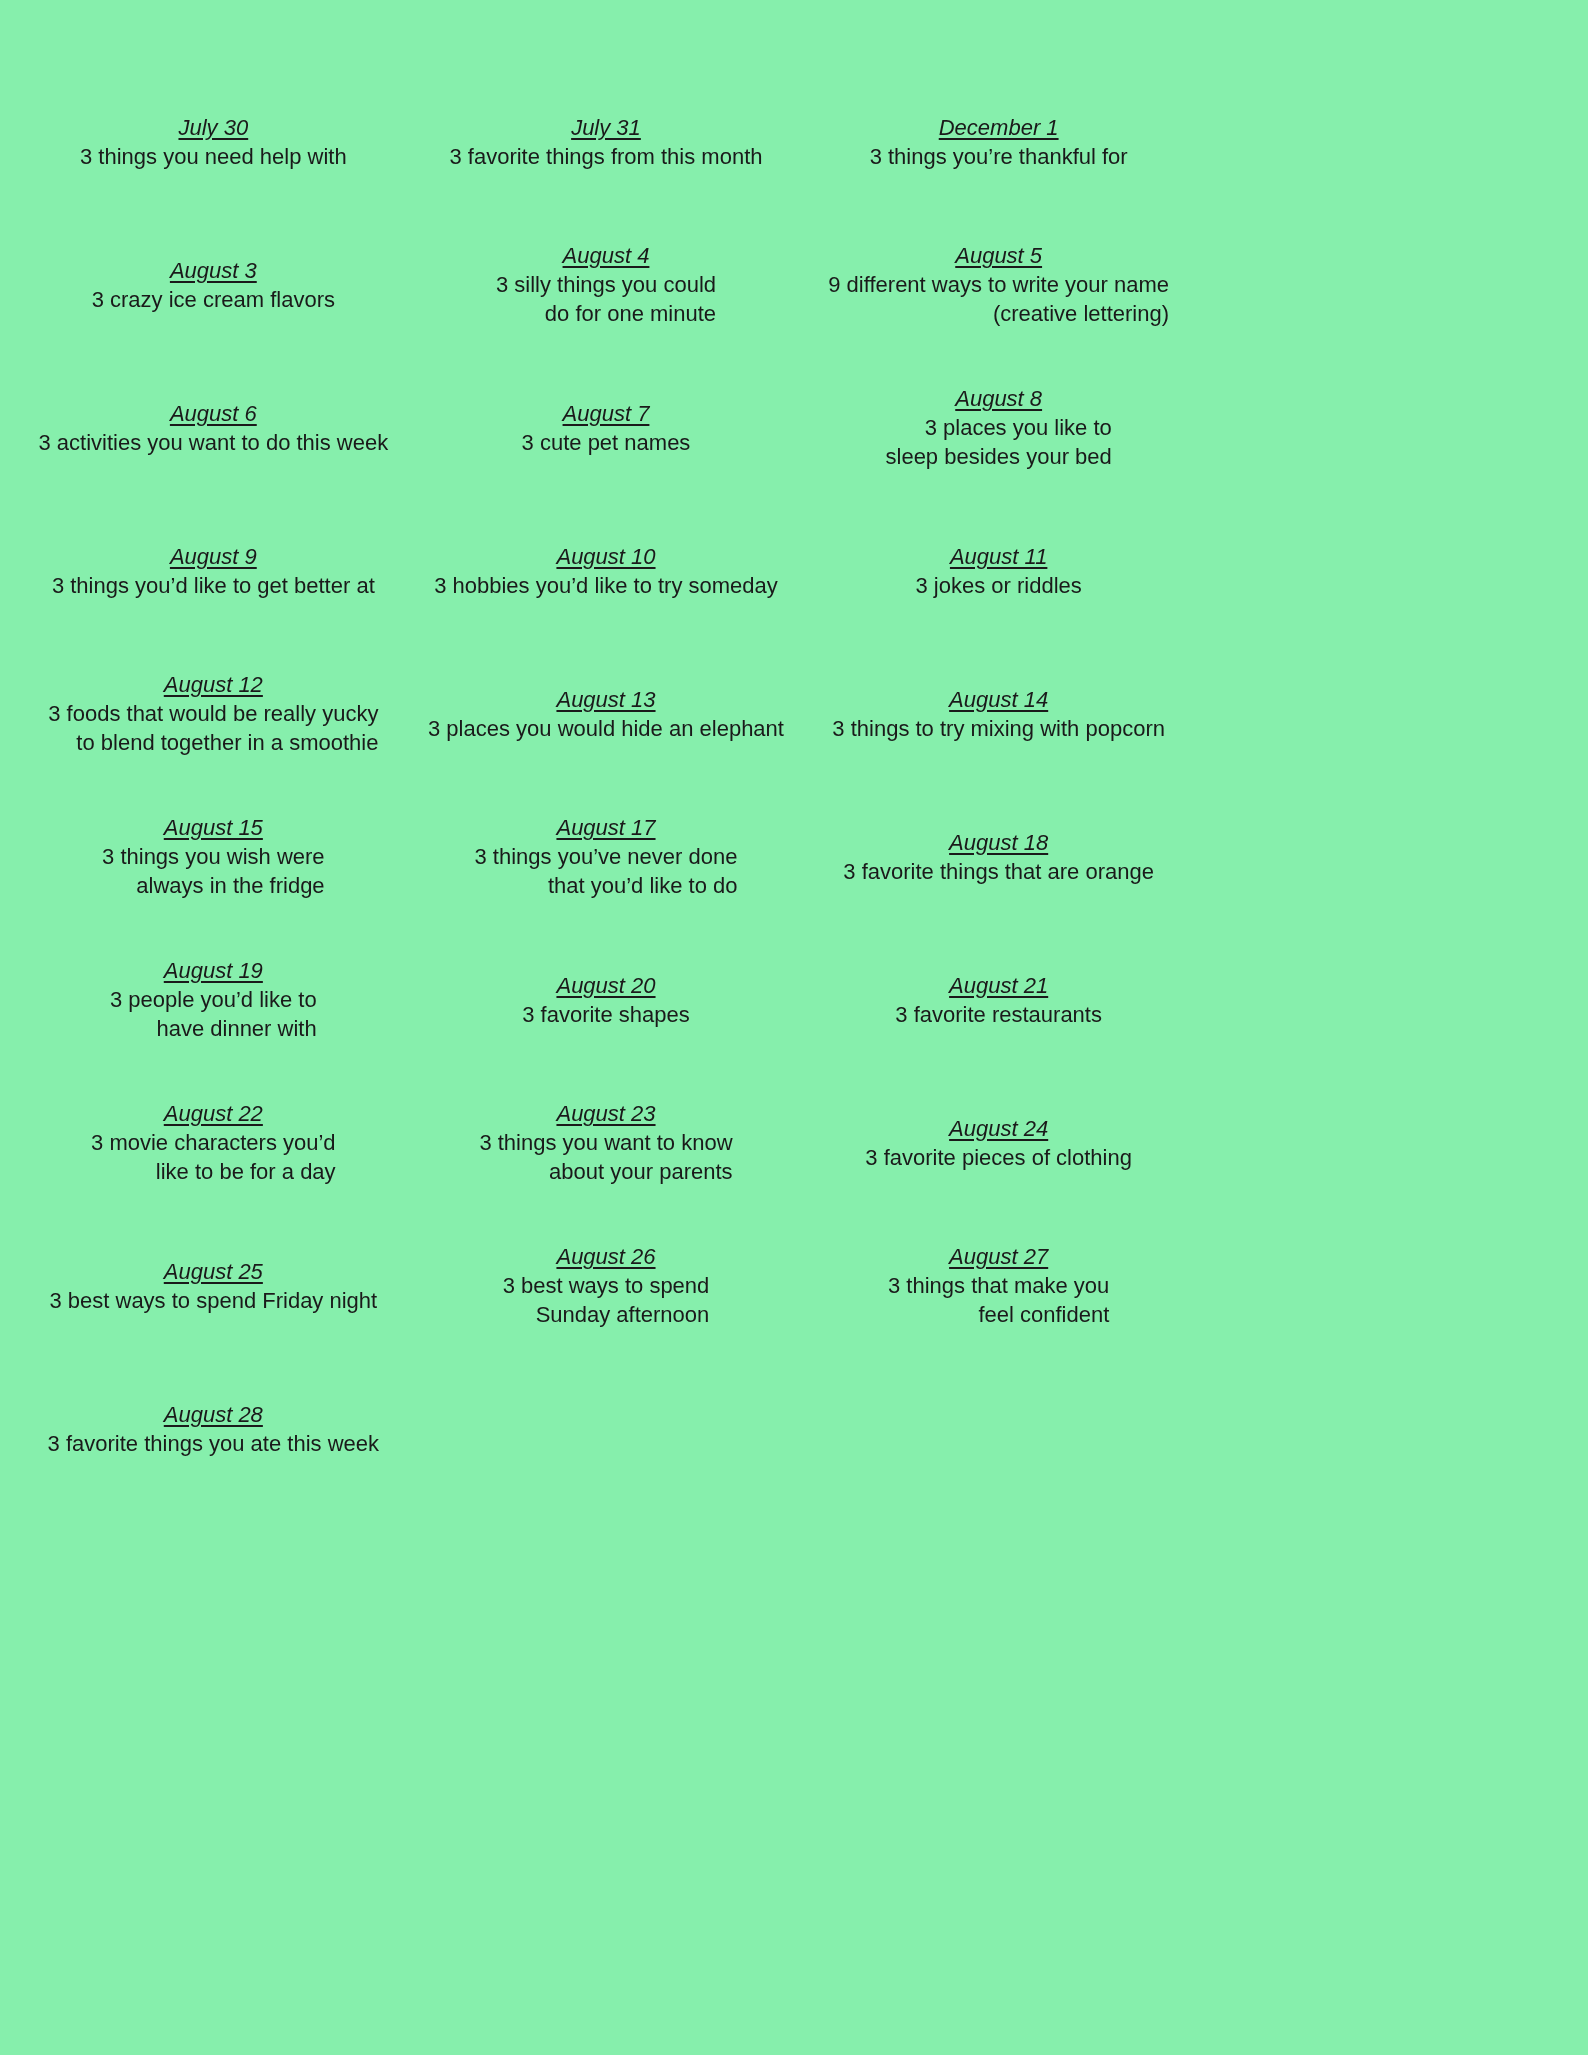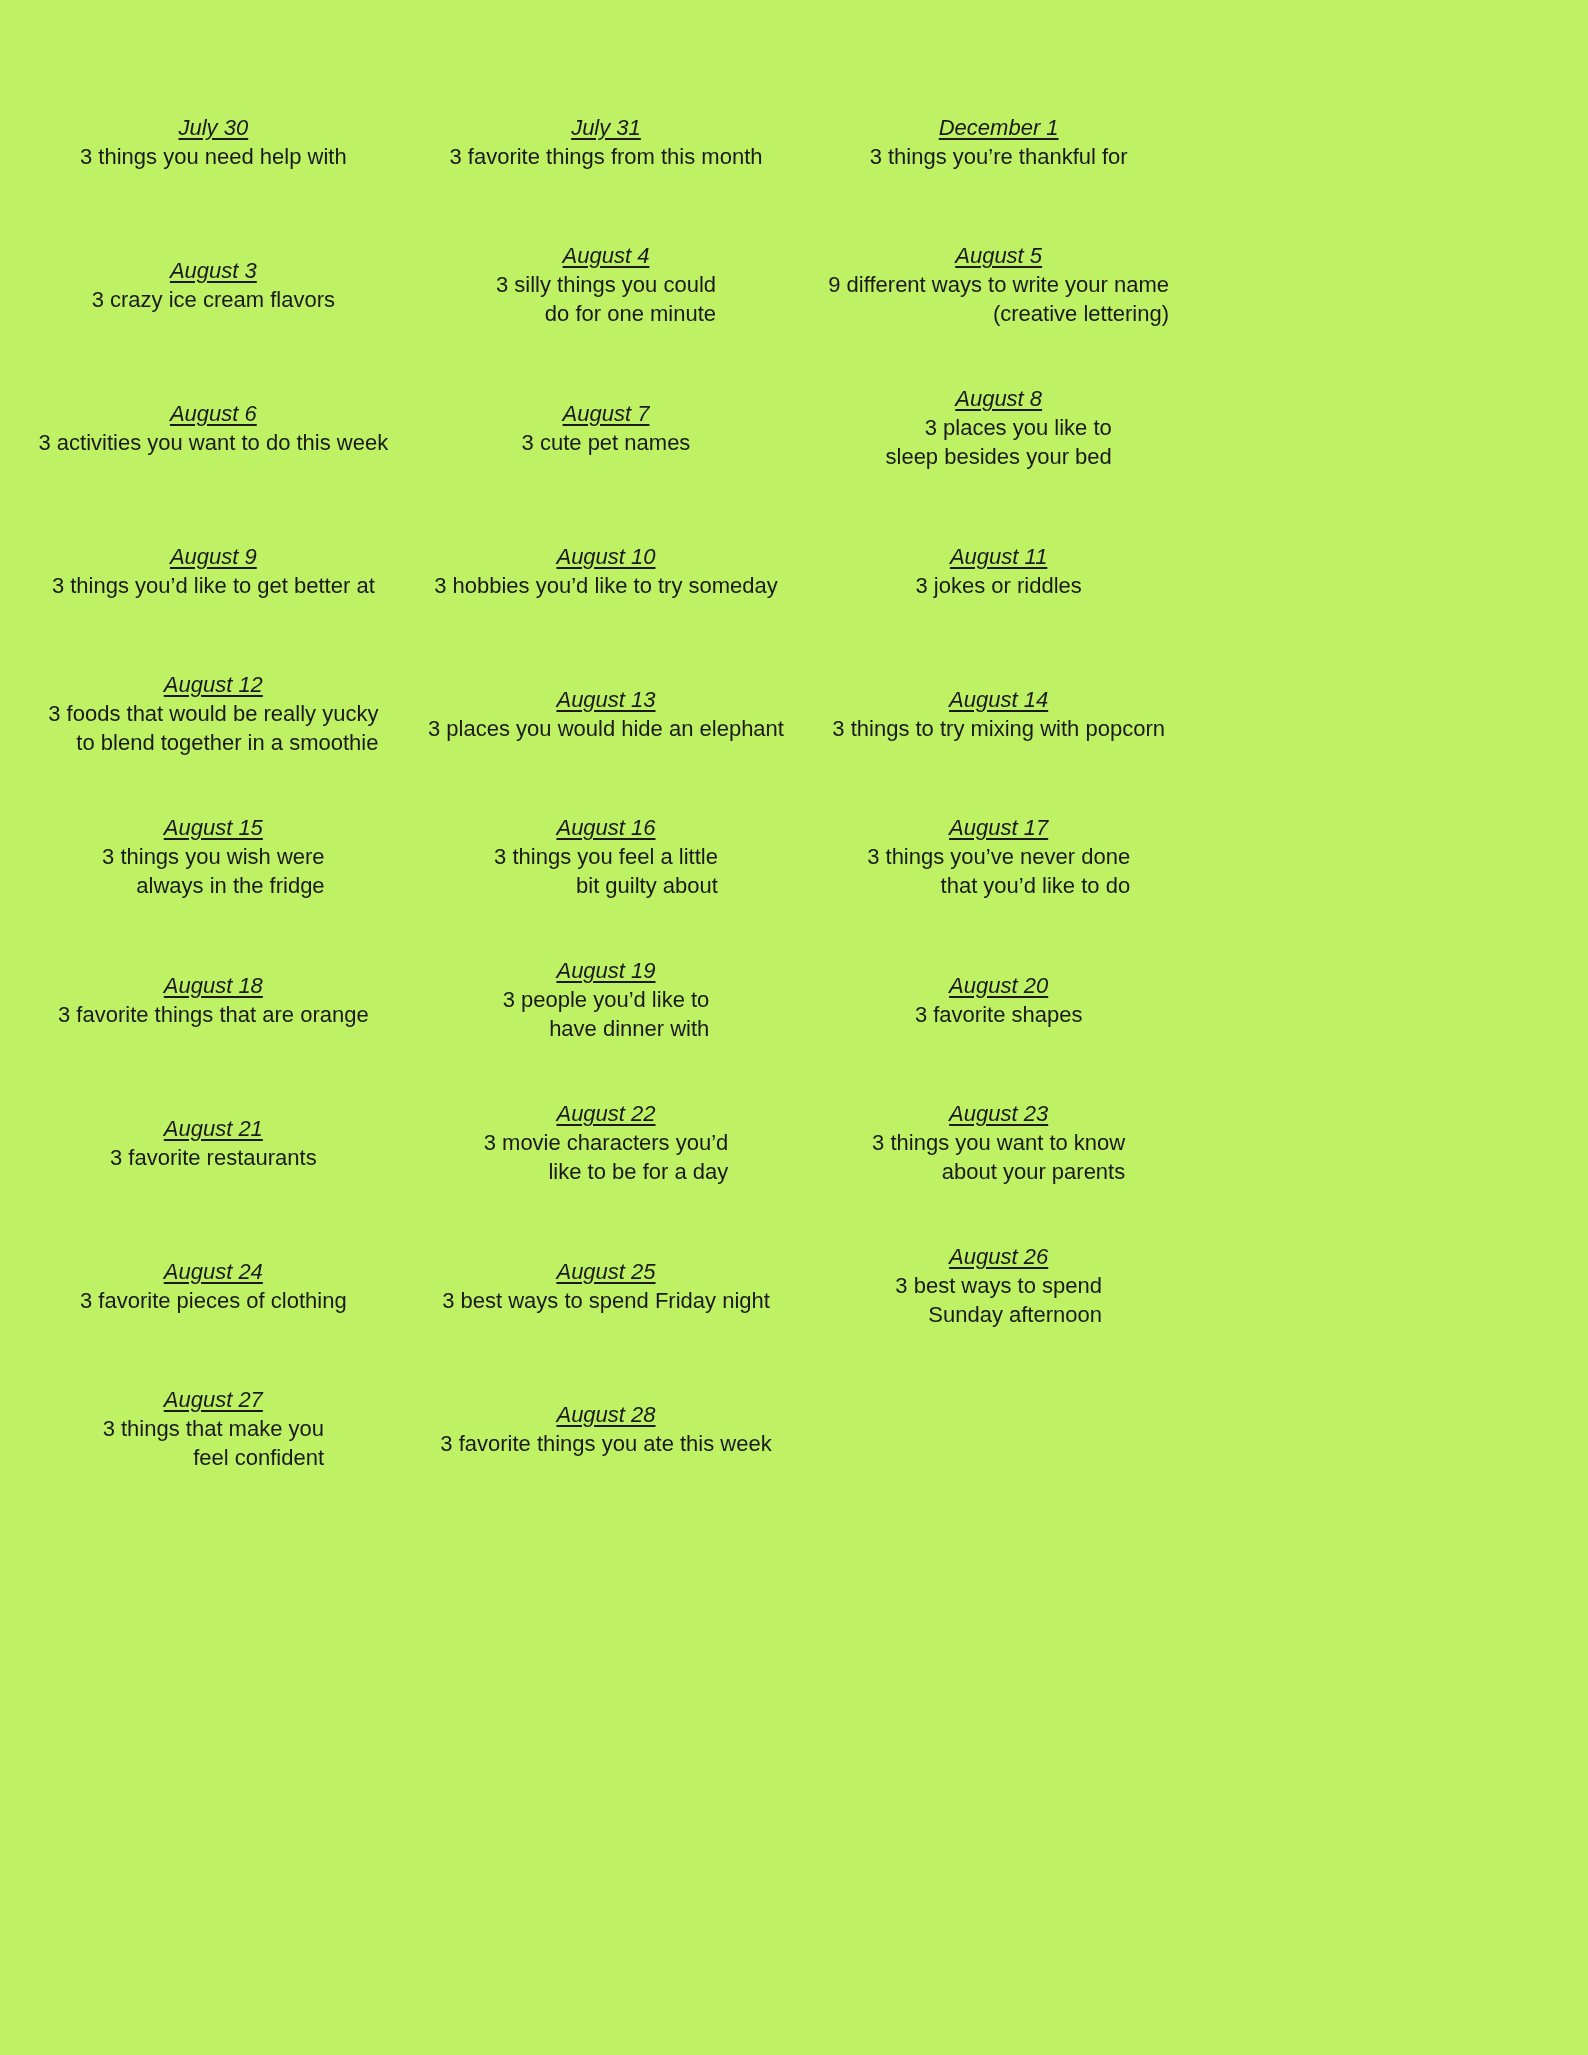--- a/index.html
+++ b/index.html
@@ -10,21 +10,21 @@
   body {
     width: 1588px;
     height: 2055px;
     position: relative;
     font-family: "Liberation Sans", sans-serif;
     color: #1a1a1a;
   }
   .page {
     position: absolute;
     inset: 0;
-    background: #bef264;
+    background: #86efac;
   }
   .prompt-grid {
     position: absolute;
     top: 70px;
     left: 17px;
     width: 1178px;
     display: grid;
     grid-template-columns: repeat(3, 1fr);
     grid-auto-rows: 143px;
   }
@@ -122,25 +122,20 @@
 
     <div class="cell">
       <span class="date">August 14</span>
       <span class="prompt">3 things to try mixing with popcorn</span>
     </div>
     <div class="cell">
       <span class="date">August 15</span>
       <span class="prompt">3 things you wish were
 always in the fridge</span>
     </div>
-    <div class="cell">
-      <span class="date">August 16</span>
-      <span class="prompt">3 things you feel a little
-bit guilty about</span>
-    </div>
 
     <div class="cell">
       <span class="date">August 17</span>
       <span class="prompt">3 things you’ve never done
 that you’d like to do</span>
     </div>
     <div class="cell">
       <span class="date">August 18</span>
       <span class="prompt">3 favorite things that are orange</span>
     </div>

